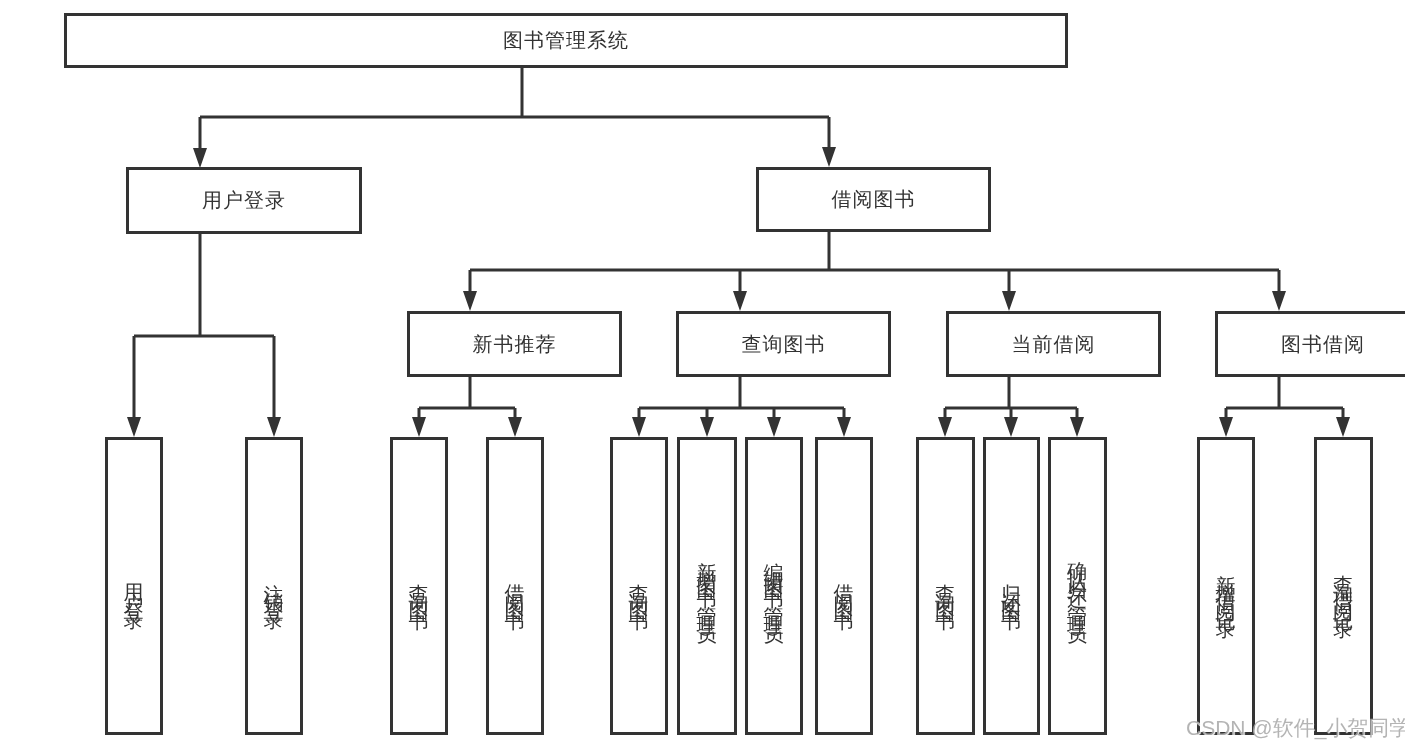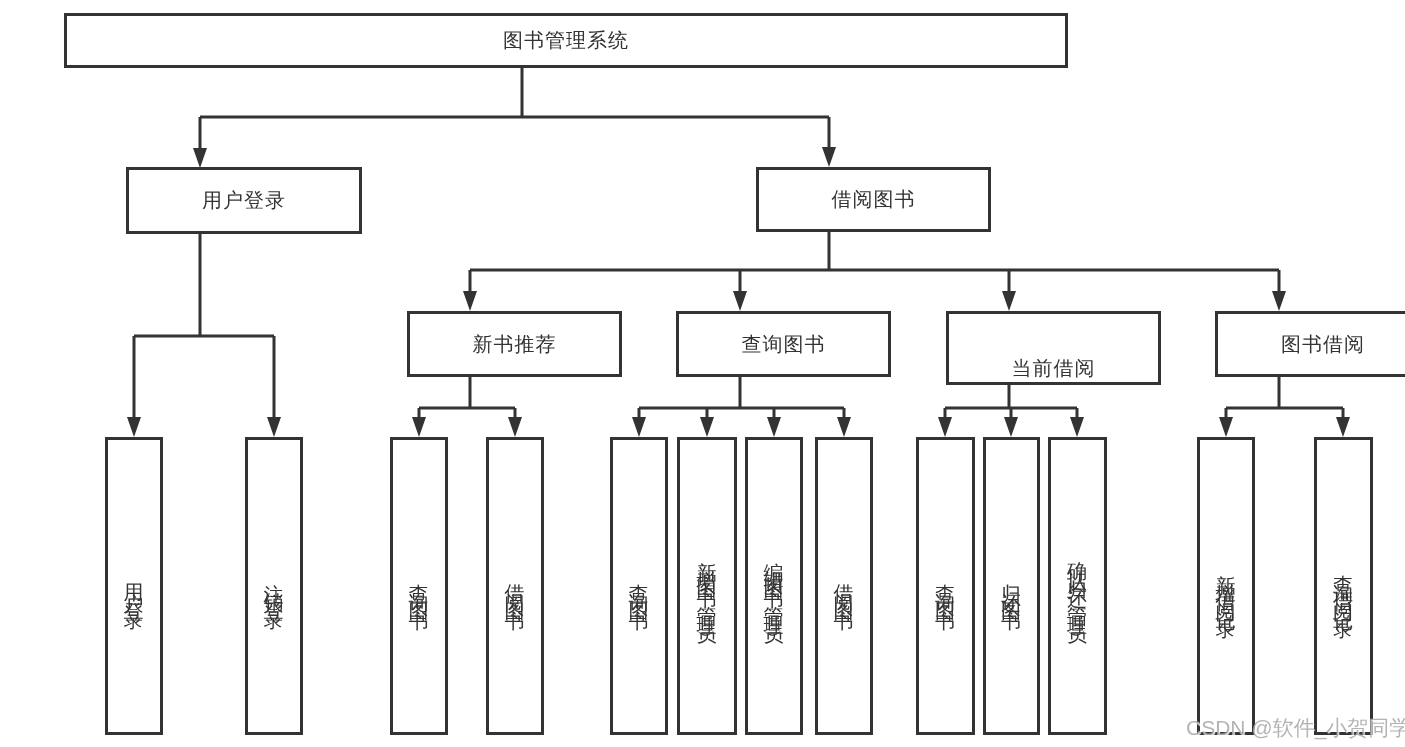--- a/index.html
+++ b/index.html
@@ -85,21 +85,21 @@
   <div class="box hbox" style="left:712px;top:167px;width:235px;height:65px;">
     <span>借阅图书</span>
   </div>
 
   <div class="box hbox" style="left:363px;top:311px;width:215px;height:66px;">
     <span>新书推荐</span>
   </div>
   <div class="box hbox" style="left:632px;top:311px;width:215px;height:66px;">
     <span>查询图书</span>
   </div>
-  <div class="box hbox" style="left:902px;top:311px;width:215px;height:74px;align-items:flex-end;">
+  <div class="box hbox" style="left:902px;top:311px;width:215px;height:66px;">
     <span>当前借阅</span>
   </div>
   <div class="box hbox" style="left:1171px;top:311px;width:216px;height:66px;">
     <span>图书借阅</span>
   </div>
 
   <div class="box vbox" style="left:105px;top:437px;width:58px;height:298px;">
     <span class="vtext">用户登录</span>
   </div>
   <div class="box vbox" style="left:245px;top:437px;width:58px;height:298px;">

